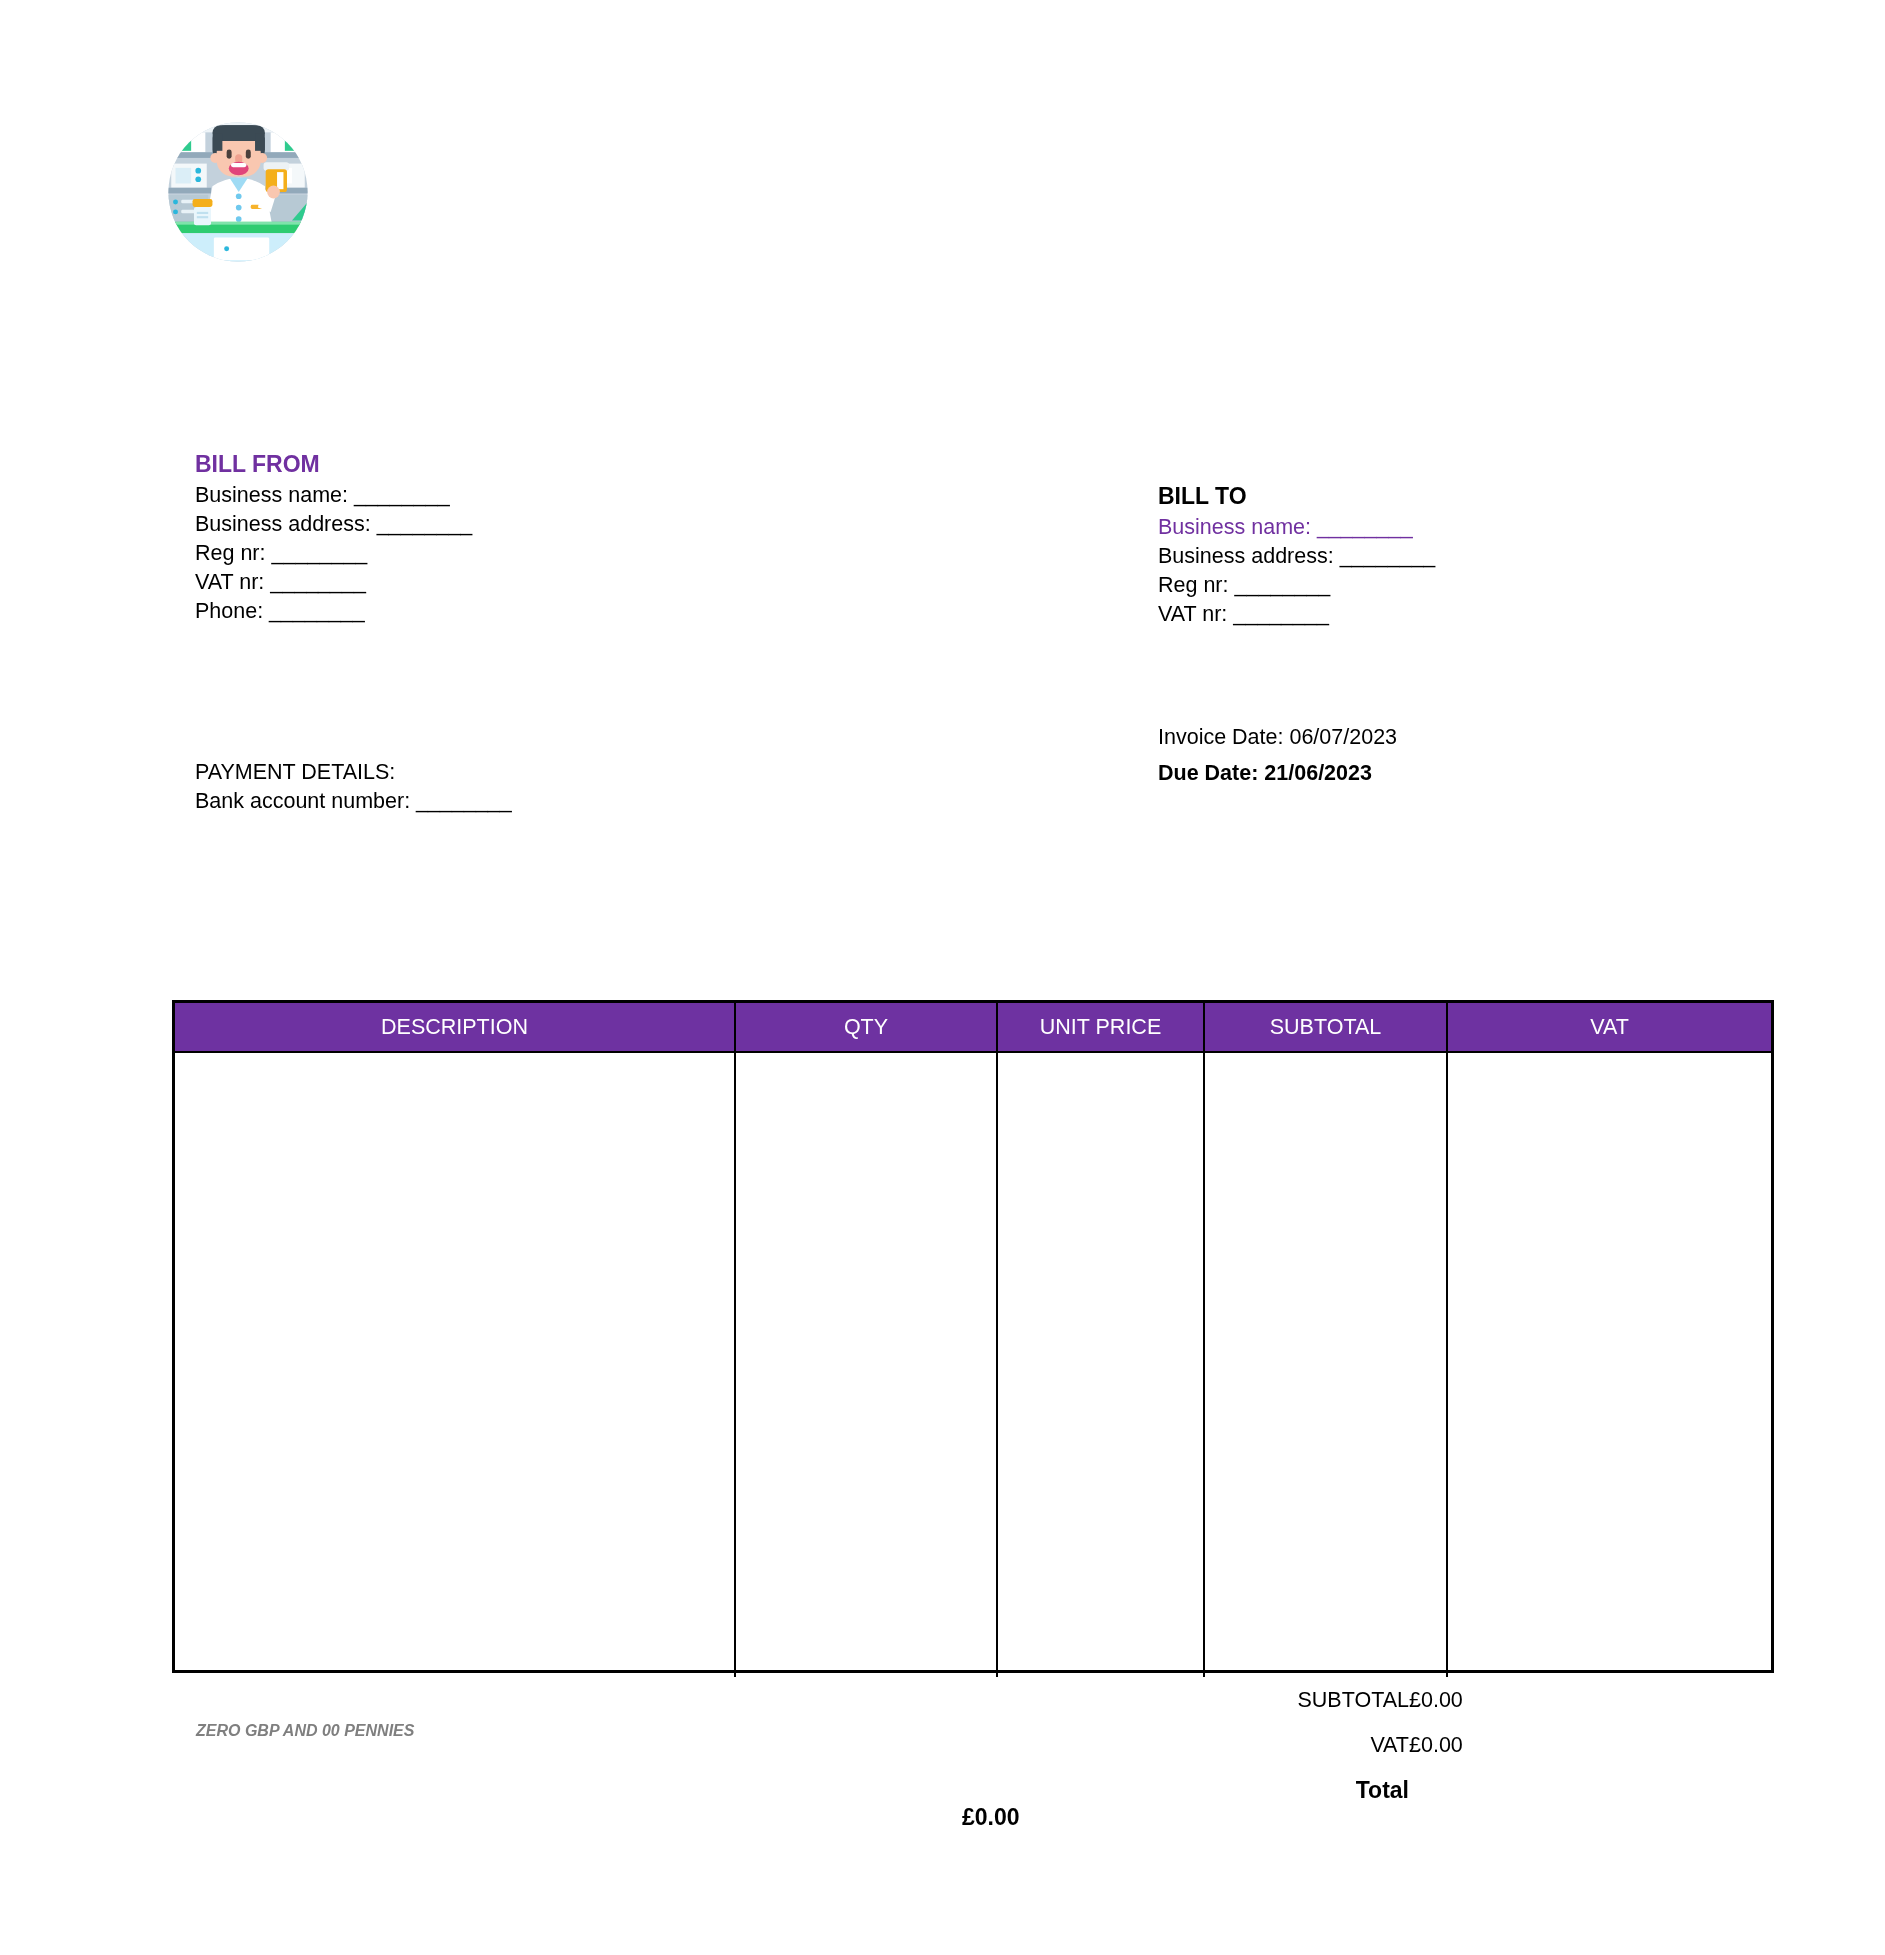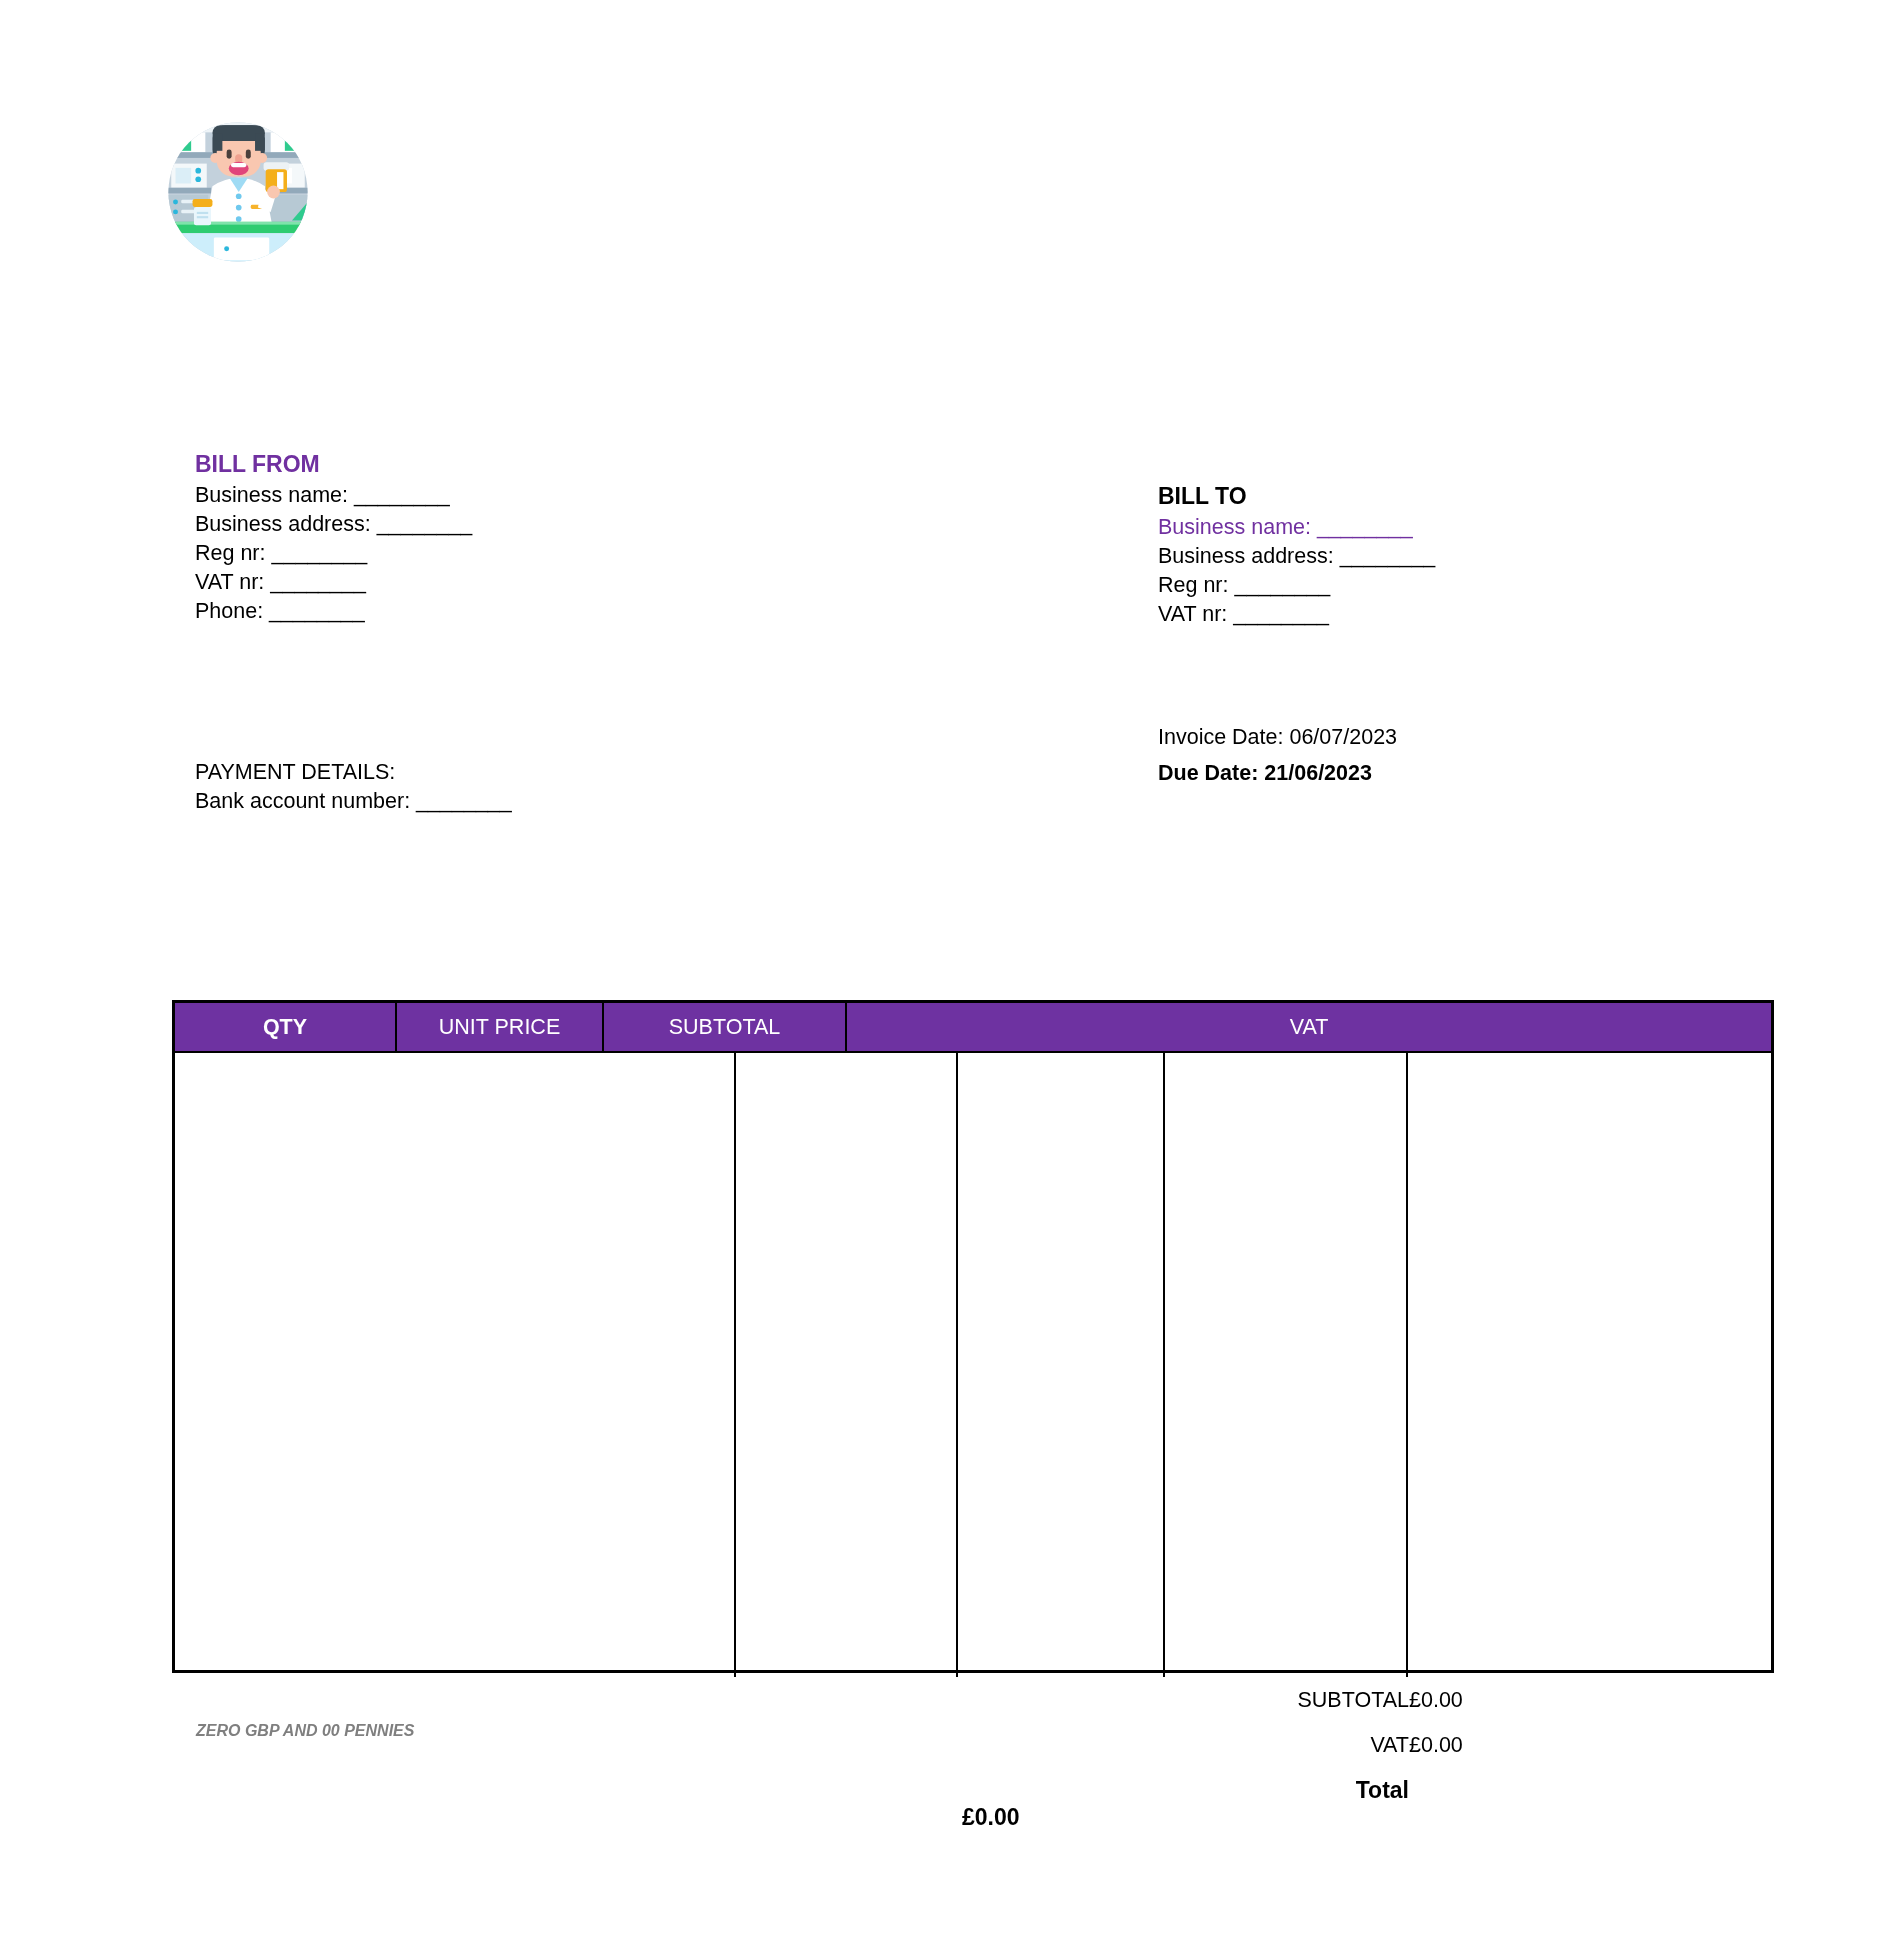--- a/index.html
+++ b/index.html
@@ -52,21 +52,21 @@
   .th{
     display:flex;align-items:center;justify-content:center;
     color:var(--header-text,#fff);font-size:21.5px;
     border-right:2.2px solid var(--table-border,#000);box-sizing:border-box;
   }
   .th:last-child{border-right:none;}
   .tbody{display:flex;height:624px;box-sizing:border-box;}
   .tcol{border-right:2.2px solid var(--table-border,#000);box-sizing:border-box;height:100%;}
   .tcol:last-child{border-right:none;}
   .w-desc{width:561px;}
-  .w-qty{width:222px;font-weight:bold;}
+  .w-qty{width:262px;}
   .w-unit{width:207px;}
   .w-sub{width:243px;}
   .w-vat{flex:1;}
 
   
   .total-row{position:absolute;left:962px;width:800px;display:flex;font-size:21.5px;}
   .total-row.r0{top:1688px;}
   .total-row.r1{top:1733px;}
   .total-row.r2{top:1777px;font-weight:bold;font-size:23px;flex-direction:column;}
   .total-label{width:447px;text-align:right;}
@@ -180,20 +180,21 @@
     <div class="due-date">Due Date: 21/06/2023</div>
   </div>
 
   <div class="payment">
     <div>PAYMENT DETAILS:</div>
     <div>Bank account number: ________</div>
   </div>
 
   <div class="items-table">
     <div class="thead">
+      <div class="th w-desc">DESCRIPTION</div>
       <div class="th w-qty">QTY</div>
       <div class="th w-unit">UNIT PRICE</div>
       <div class="th w-sub">SUBTOTAL</div>
       <div class="th w-vat">VAT</div>
     </div>
     <div class="tbody">
       <div class="tcol w-desc"></div>
       <div class="tcol w-qty"></div>
       <div class="tcol w-unit"></div>
       <div class="tcol w-sub"></div>

